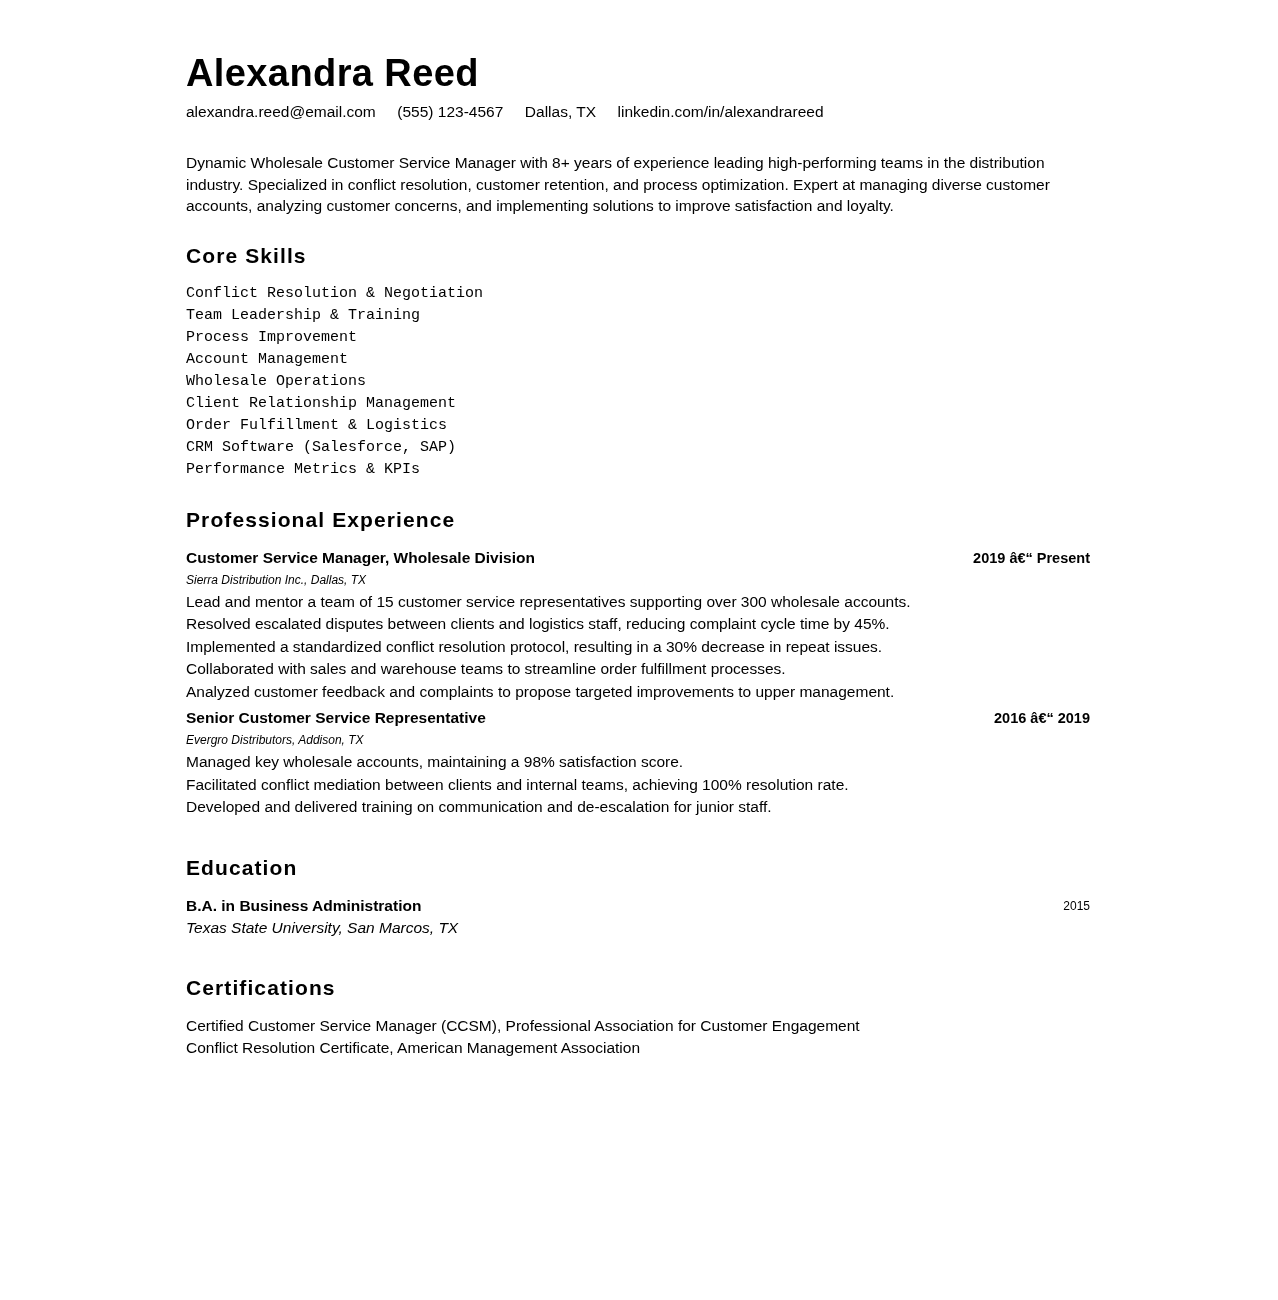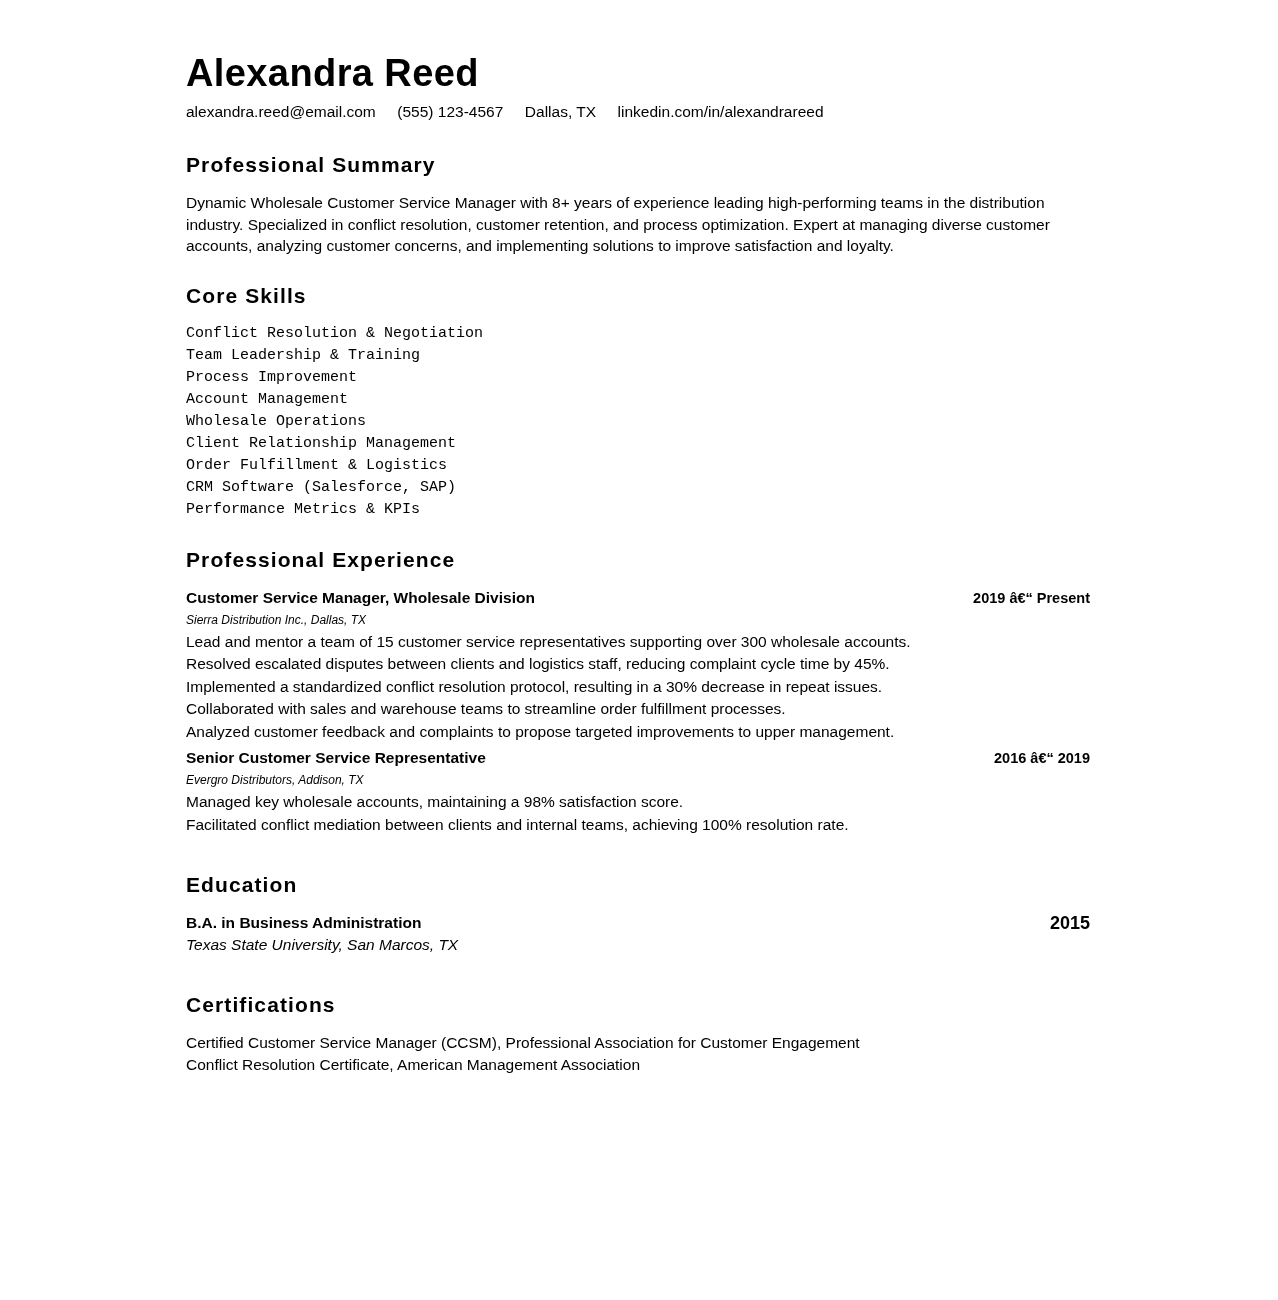--- a/index.html
+++ b/index.html
@@ -111,22 +111,22 @@
     align-items: flex-start;
     width: 904px;
     gap: 8px;
   }
   .edu-degree {
     font-size: 15.5px;
     font-weight: bold;
     line-height: 22px;
   }
   .edu-year {
-    font-size: 18px;
-    font-weight: bold;
+    font-size: 12px;
+    font-weight: normal;
     line-height: 22px;
   }
   .edu-school {
     font-size: 15.5px;
     font-style: italic;
     line-height: 22px;
   }
 
   
   .cert {
@@ -142,21 +142,20 @@
 
 <div class="page">
   <div class="doc">
 
     <div>
       <h1 class="name">Alexandra Reed</h1>
       <div class="contact">alexandra.reed@email.com     (555) 123-4567     Dallas, TX     linkedin.com/in/alexandrareed</div>
     </div>
 
     <div class="section">
-      <div class="section-title">Professional Summary</div>
       <p class="summary">Dynamic Wholesale Customer Service Manager with 8+ years of experience leading high-performing teams in the distribution industry. Specialized in conflict resolution, customer retention, and process optimization. Expert at managing diverse customer accounts, analyzing customer concerns, and implementing solutions to improve satisfaction and loyalty.</p>
     </div>
 
     <div class="section">
       <div class="section-title">Core Skills</div>
       <div class="skills">
         <div class="skill">Conflict Resolution &amp; Negotiation</div>
         <div class="skill">Team Leadership &amp; Training</div>
         <div class="skill">Process Improvement</div>
         <div class="skill">Account Management</div>
@@ -188,20 +187,21 @@
 
       <div class="job">
         <div class="job-head">
           <div class="job-title">Senior Customer Service Representative</div>
           <div class="job-dates">2016 â€“ 2019</div>
         </div>
         <div class="job-company">Evergro Distributors, Addison, TX</div>
         <div class="job-bullets">
           <div class="bullet">Managed key wholesale accounts, maintaining a 98% satisfaction score.</div>
           <div class="bullet">Facilitated conflict mediation between clients and internal teams, achieving 100% resolution rate.</div>
+          <div class="bullet">Developed and delivered training on communication and de-escalation for junior staff.</div>
         </div>
       </div>
     </div>
 
     <div class="spacer-education"></div>
 
     <div class="section">
       <div class="section-title">Education</div>
       <div>
         <div class="edu-head">

